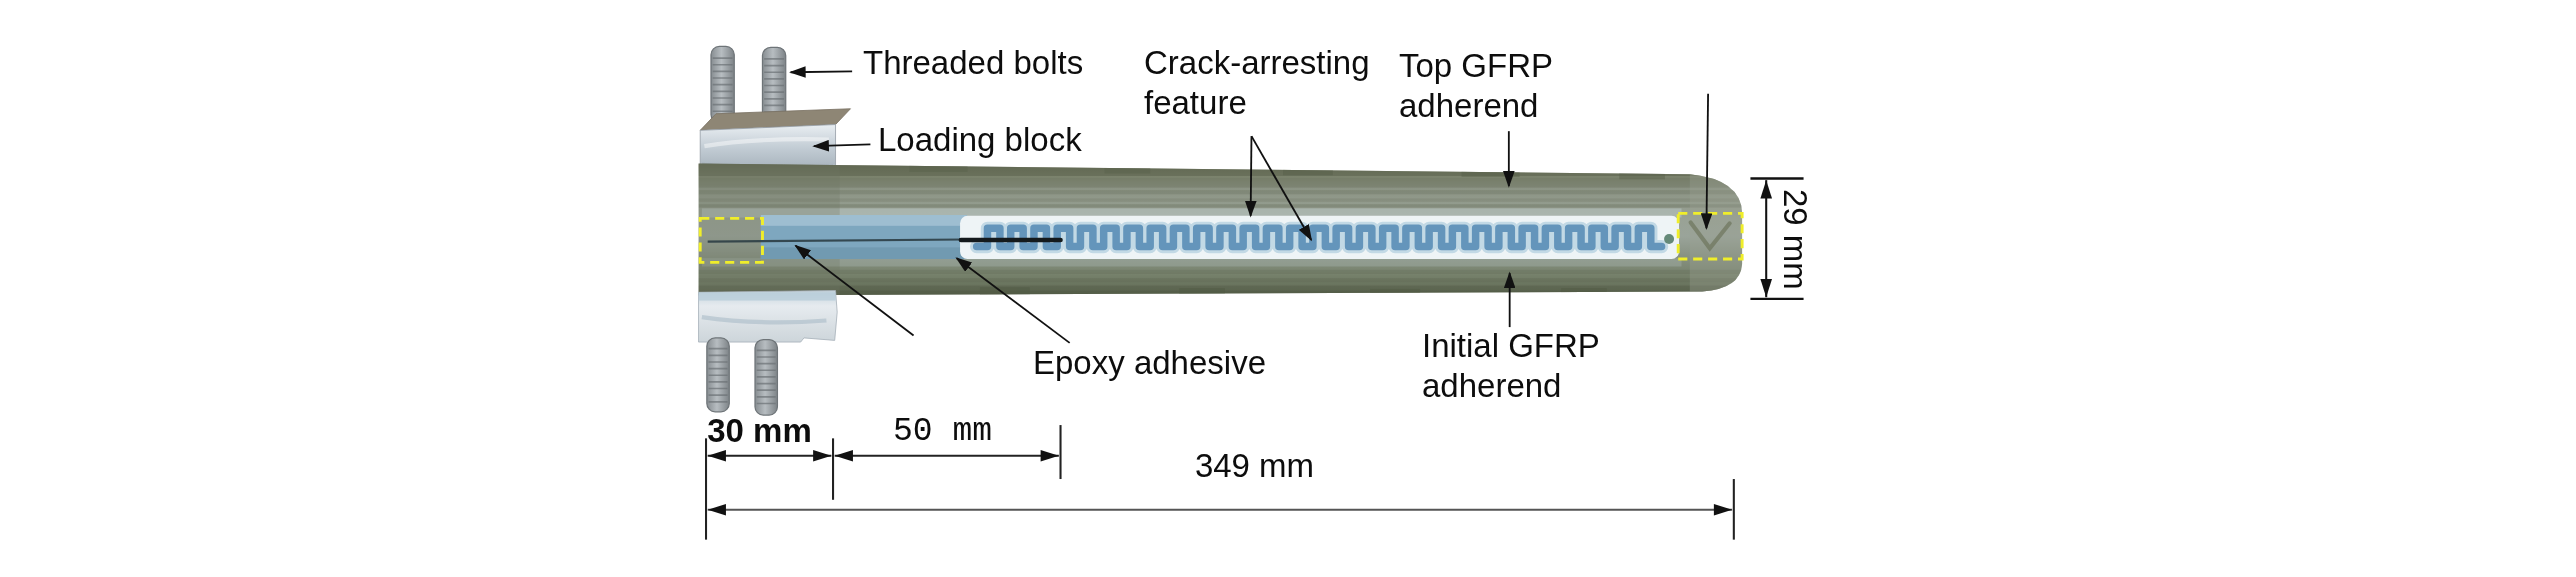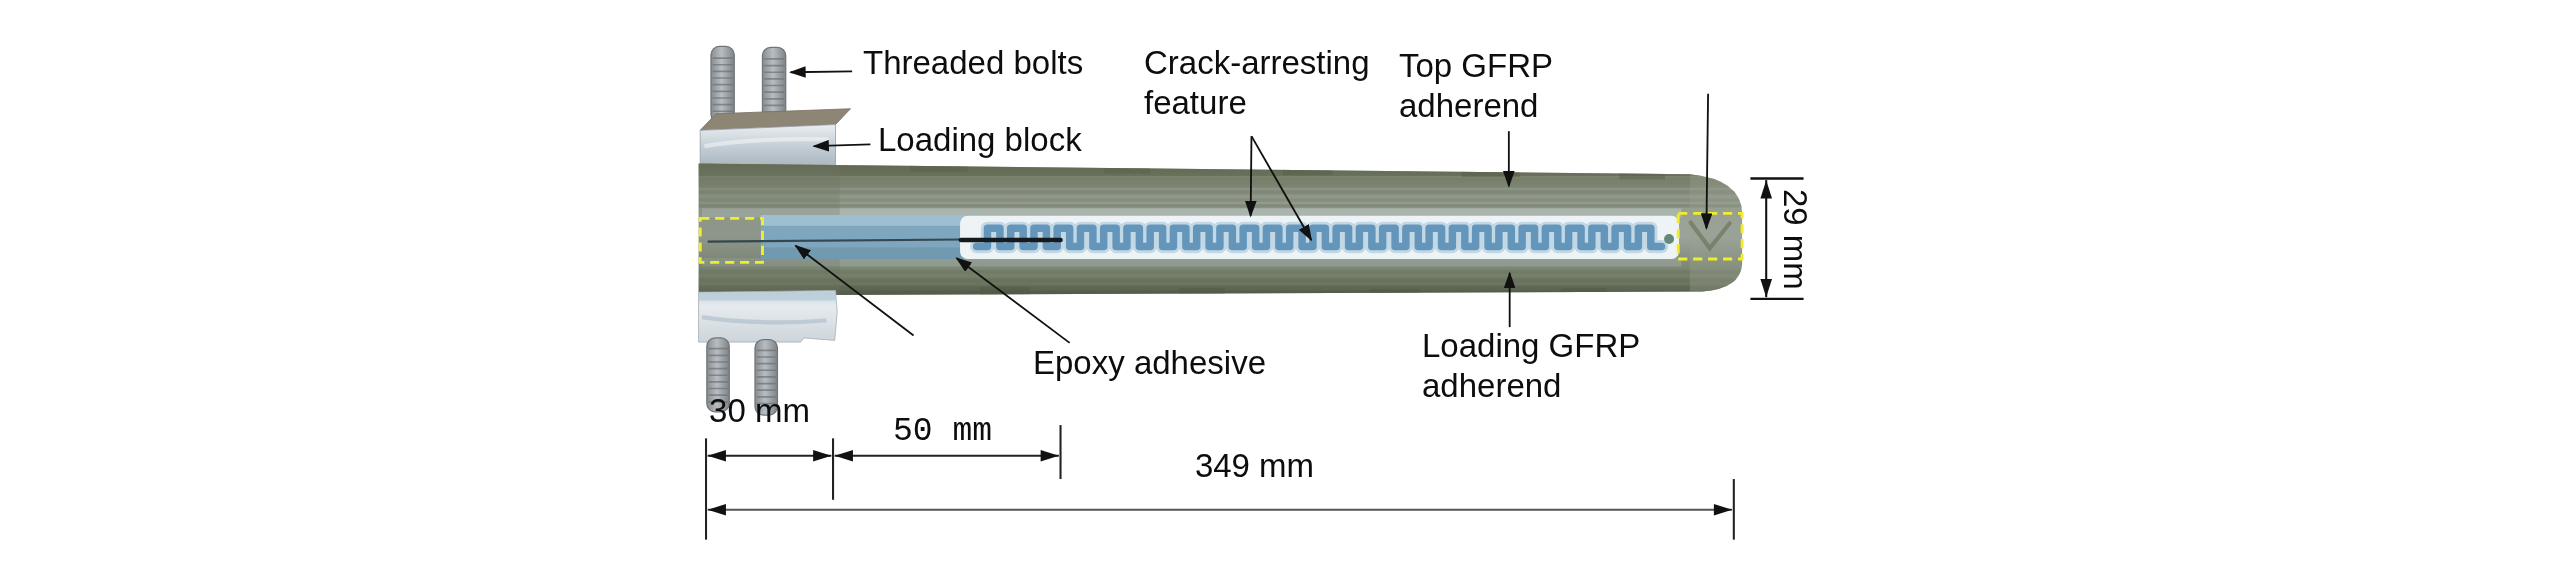--- a/index.html
+++ b/index.html
@@ -197,25 +197,25 @@
   <div>adherend</div>
 </div>
 
 
 
 <div class="lbl" style="left:1033px;top:328px;margin-top:15px;">
   <span>Epoxy adhesive</span>
 </div>
 
 <div class="lbl" style="left:1422px;top:326px;">
-  <div>Loading GFRP</div>
+  <div>Initial GFRP</div>
   <div>adherend</div>
 </div>
 
-<div class="dim" style="left:685px;top:392px;width:149px;">
+<div class="dim" style="left:685px;top:412px;width:149px;font-weight:bold;">
   <span>30 mm</span>
 </div>
 
 <div class="dim" style="left:872px;top:413px;width:141px;font-family:Liberation Mono, monospace;">
   <span>50 mm</span>
 </div>
 
 <div class="dim" style="left:1163px;top:447px;width:183px;">
   <span>349 mm</span>
 </div>

